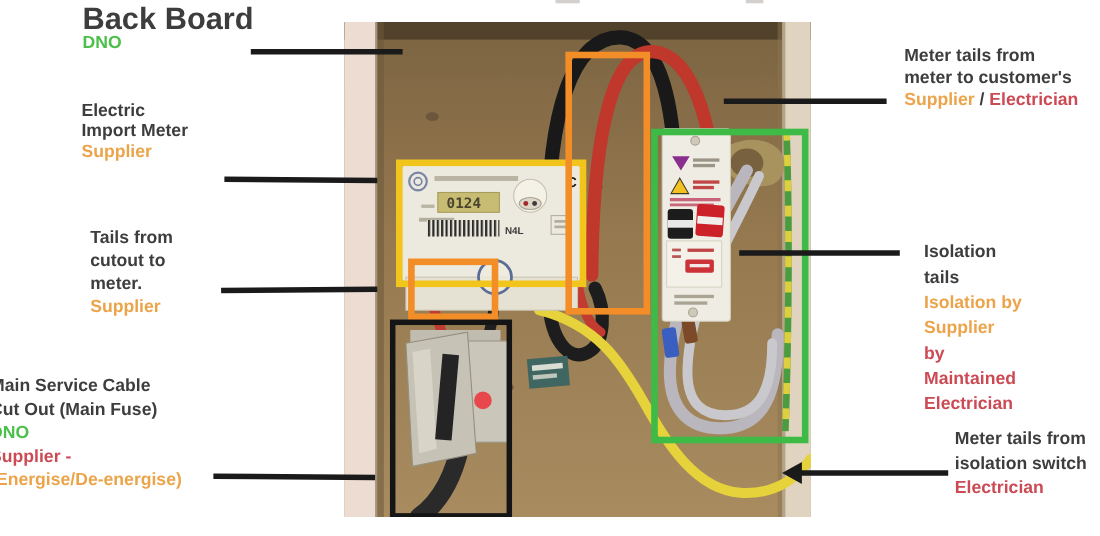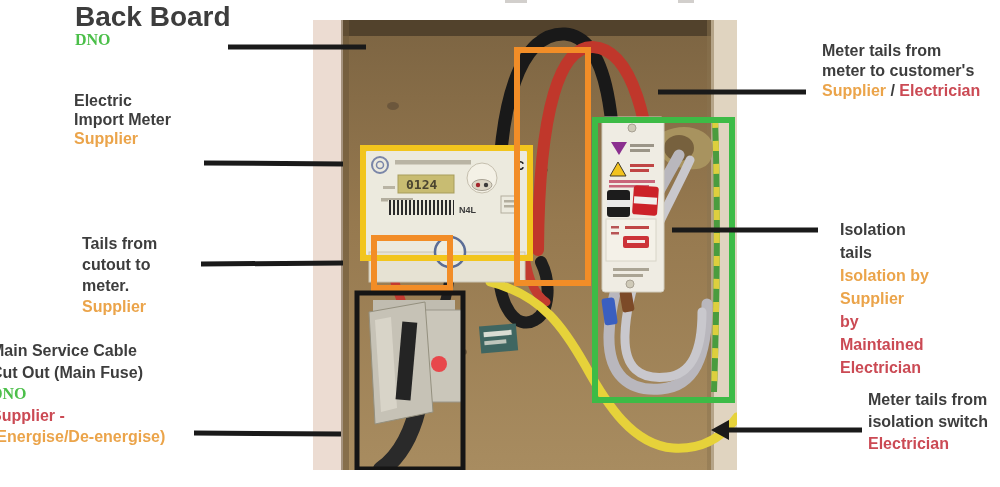--- a/index.html
+++ b/index.html
@@ -2,21 +2,21 @@
 <html style="--text-dark: #3d3d3d; --role-green: #4bbf49; --role-orange: #eba44a; --role-red: #cb4a54; --pointer: #1a1a1a; --box-yellow: #f2c51d; --box-orange: #f28d27; --box-green: #3dbb46; --box-black: #151515;"><head>
 <meta charset="utf-8">
 <style>
   html,body{margin:0;padding:0;background:#ffffff;}
   body{width:1000px;height:487px;overflow:hidden;font-family:"Liberation Sans",sans-serif;}
   .stage{position:relative;width:1000px;height:487px;background:#fff;}
   .photo{position:absolute;left:313px;top:20px;width:424px;height:450px;}
   .overlay{position:absolute;left:0;top:0;width:1000px;height:487px;pointer-events:none;}
   .label{position:absolute;font-size:16px;font-weight:600;color:var(--text-dark);line-height:21px;white-space:nowrap;}
   .label .big{font-size:28px;line-height:24px;}
-  .green{color:var(--role-green);font-family:Liberation Serif, serif;}
+  .green{color:var(--role-green);}
   .orange{color:var(--role-orange);}
   .red{color:var(--role-red);}
   .dark{color:var(--text-dark);}
 </style>
 </head>
 <body>
 
 <div class="stage">
 
   <svg class="photo" viewBox="0 0 424 450">
@@ -158,21 +158,21 @@
     <div class="big dark">Back Board</div>
     <div class="green">DNO</div>
   </div>
 
   <div class="label" style="left:74px;top:91px;line-height:19px">
     <div class="dark">Electric</div>
     <div class="dark">Import Meter</div>
     <div class="orange">Supplier</div>
   </div>
 
-  <div class="label" style="left:82px;top:233px">
+  <div class="label" style="left:82px;top:206px">
     <div class="dark">Tails from</div>
     <div class="dark">cutout to</div>
     <div class="dark">meter.</div>
     <div class="orange">Supplier</div>
   </div>
 
   <div class="label" style="left:-9px;top:340px;line-height:21.5px">
     <div class="dark">Main Service Cable</div>
     <div class="dark">Cut Out (Main Fuse)</div>
     <div class="green">DNO</div>

